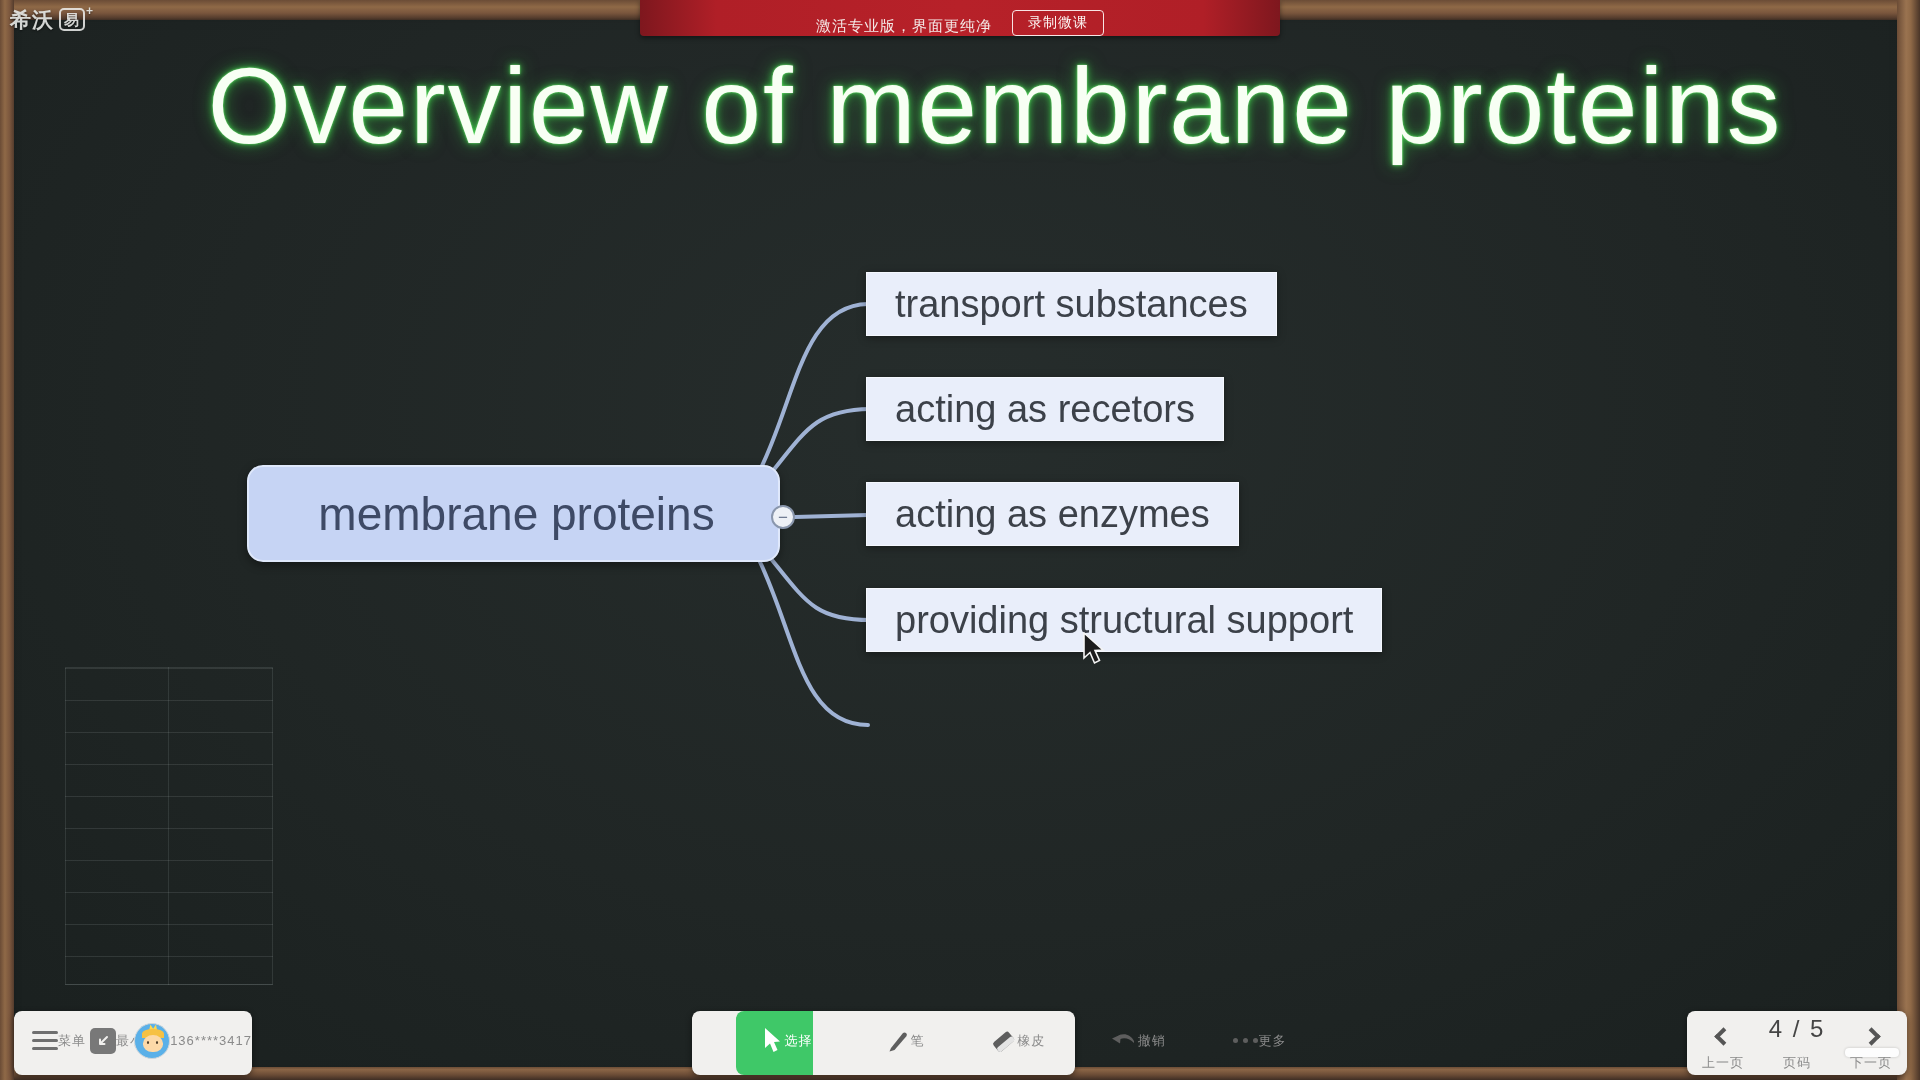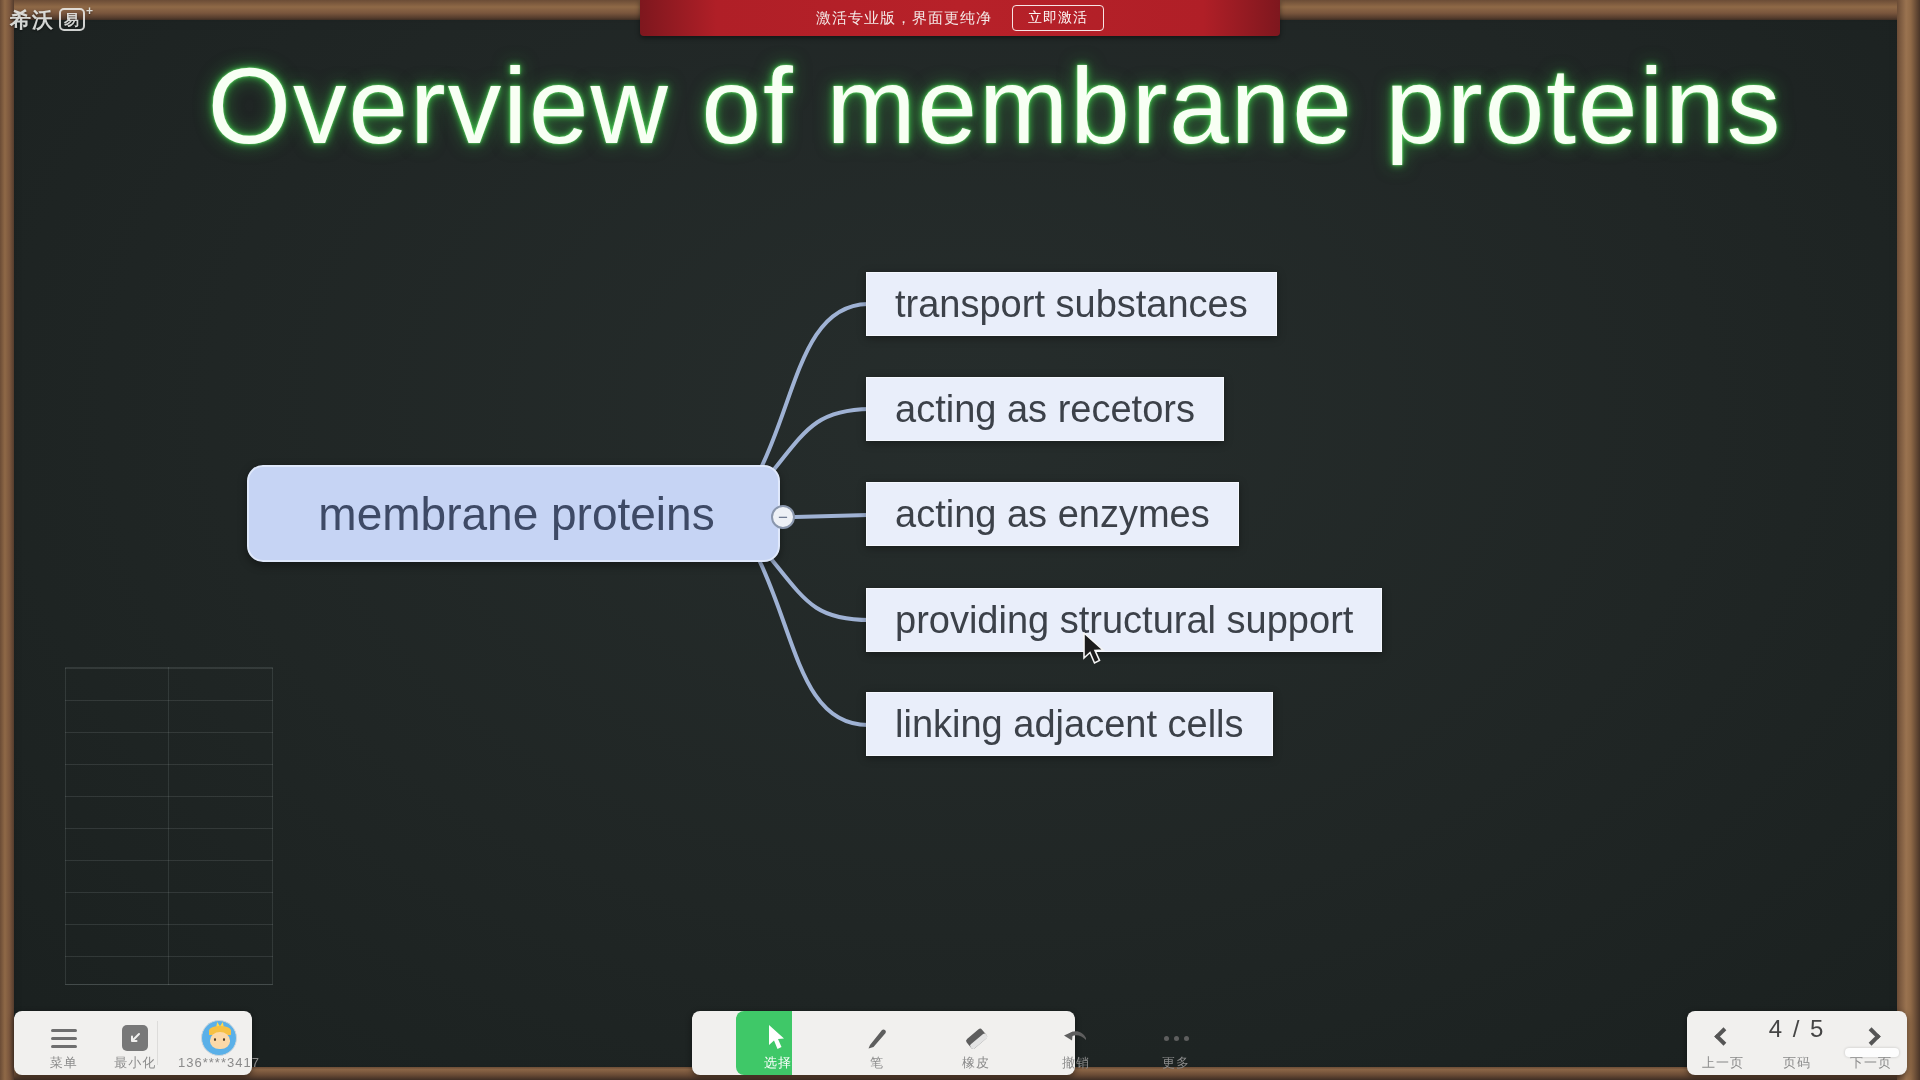--- a/index.html
+++ b/index.html
@@ -32,21 +32,21 @@
   
   .logo { position:absolute; left:10px; top:6px; z-index:9; display:flex; align-items:flex-start;
     color:rgba(238,240,238,.88); font-weight:bold; font-size:21px; letter-spacing:1px;
     text-shadow:0 1px 2px rgba(0,0,0,.5); }
   .logo-badge { margin-left:5px; margin-top:2px; font-size:15px; line-height:19px; padding:0 3px;
     border:2px solid rgba(238,240,238,.85); border-radius:5px; font-weight:bold; }
   .logo-plus { font-size:12px; margin-left:1px; margin-top:-2px; }
 
   
   .banner { position:absolute; left:640px; top:0; width:640px; height:36px; z-index:8;
-    display:flex; align-items:center; justify-content:center; gap:20px;
+    display:flex; align-items:flex-end; justify-content:center; gap:20px;
     background: linear-gradient(90deg,#7e171e 0%,#b01f27 12%,#b72129 50%,#b01f27 88%,#7e171e 100%);
     border-radius:0 0 4px 4px; box-shadow:0 2px 5px rgba(0,0,0,.45); }
   .banner-text { color:#f4e9e7; font-size:15px; letter-spacing:1px; }
   .banner-btn { color:#fdf6f4; font-size:14px; letter-spacing:1px; padding:3px 15px;
     border:1px solid rgba(255,250,248,.9); border-radius:4px; background:transparent; cursor:pointer; }
 
   
   .slide-title { position:absolute; top:44px; left:70px; right:0; z-index:3; text-align:center;
     font-size:107px; font-weight:400; letter-spacing:2px; color:#f8fff4;
     text-shadow: 0 0 2px #7dec7d, 0 0 7px #3ed04a, 0 0 18px rgba(62,208,74,.55); }
@@ -71,21 +71,21 @@
   .collapse-btn { position:absolute; left:771px; top:505px; width:24px; height:24px; z-index:5;
     border-radius:50%; background:#eef1f6; border:2px solid #8a97ad; color:#6c7890;
     display:flex; align-items:center; justify-content:center; font-size:17px; line-height:1; cursor:pointer; }
 
   
   .mouse-cursor { position:absolute; left:1082px; top:632px; z-index:20; }
 
   
   .panel { position:absolute; top:1011px; height:64px; z-index:10; background:#f1f0ee;
     border-radius:8px; box-shadow:0 2px 6px rgba(0,0,0,.45); display:flex; align-items:stretch; }
-  .tool-cell { display:flex; flex-direction:column; align-items:center; justify-content:flex-end;
+  .tool-cell { display:flex; flex-direction:row; align-items:center; justify-content:flex-end;
     padding-bottom:5px; cursor:pointer; position:relative;padding-left:28px; }
   .tool-icon { height:34px; display:flex; align-items:center; justify-content:center; }
   .tool-label { font-size:13px; color:#8b8b8b; line-height:15px; letter-spacing:1px; white-space:nowrap; }
 
   
   .panel-left { left:14px; width:238px; }
   .panel-left .tool-cell { width:72px; }
   .cell-account { width:94px !important; }
   .v-div { width:1px; background:#dddcda; margin:10px 0; }
   .hamburger { width:26px; display:flex; flex-direction:column; gap:5px; }
@@ -139,21 +139,21 @@
   <div class="wood wood-v wood-right"></div>
 
   <div class="logo">
     <span>希沃</span>
     <span class="logo-badge">易</span>
     <span class="logo-plus">+</span>
   </div>
 
   <div class="banner">
     <span class="banner-text">激活专业版，界面更纯净</span>
-    <button class="banner-btn">立即激活</button>
+    <button class="banner-btn">录制微课</button>
   </div>
 
   <div class="slide-title">Overview of membrane proteins</div>
 
   <div class="chalk-grid"></div>
 
   <svg id="connectors" width="1920" height="1080" viewBox="0 0 1920 1080">
     <g stroke="#9fb2d4" stroke-width="4" fill="none" stroke-linecap="round">
       <path d="M 760 470 C 796 398, 802 305, 868 304"></path>
       <path d="M 768 477 C 806 430, 815 410, 870 409"></path>
@@ -162,21 +162,20 @@
       <path d="M 760 562 C 796 638, 802 725, 868 725"></path>
     </g>
   </svg>
 
   <div class="root-node">membrane proteins</div>
   <div class="collapse-btn">−</div>
   <div class="child-node cn0">transport substances</div>
   <div class="child-node cn1">acting as recetors</div>
   <div class="child-node cn2">acting as enzymes</div>
   <div class="child-node cn3">providing structural support</div>
-  <div class="child-node cn4">linking adjacent cells</div>
 
   <svg class="mouse-cursor" width="26" height="36" viewBox="0 0 26 36">
     <polygon points="2,1 2,26 8,20.5 12.5,31 17.5,28.5 13,18.5 21,18" fill="#1c1c1c" stroke="#f5f5f5" stroke-width="1.6"></polygon>
   </svg>
 
   <div class="panel panel-left">
     <div class="tool-cell">
       <div class="tool-icon">
         <div class="hamburger">
             <span></span>

